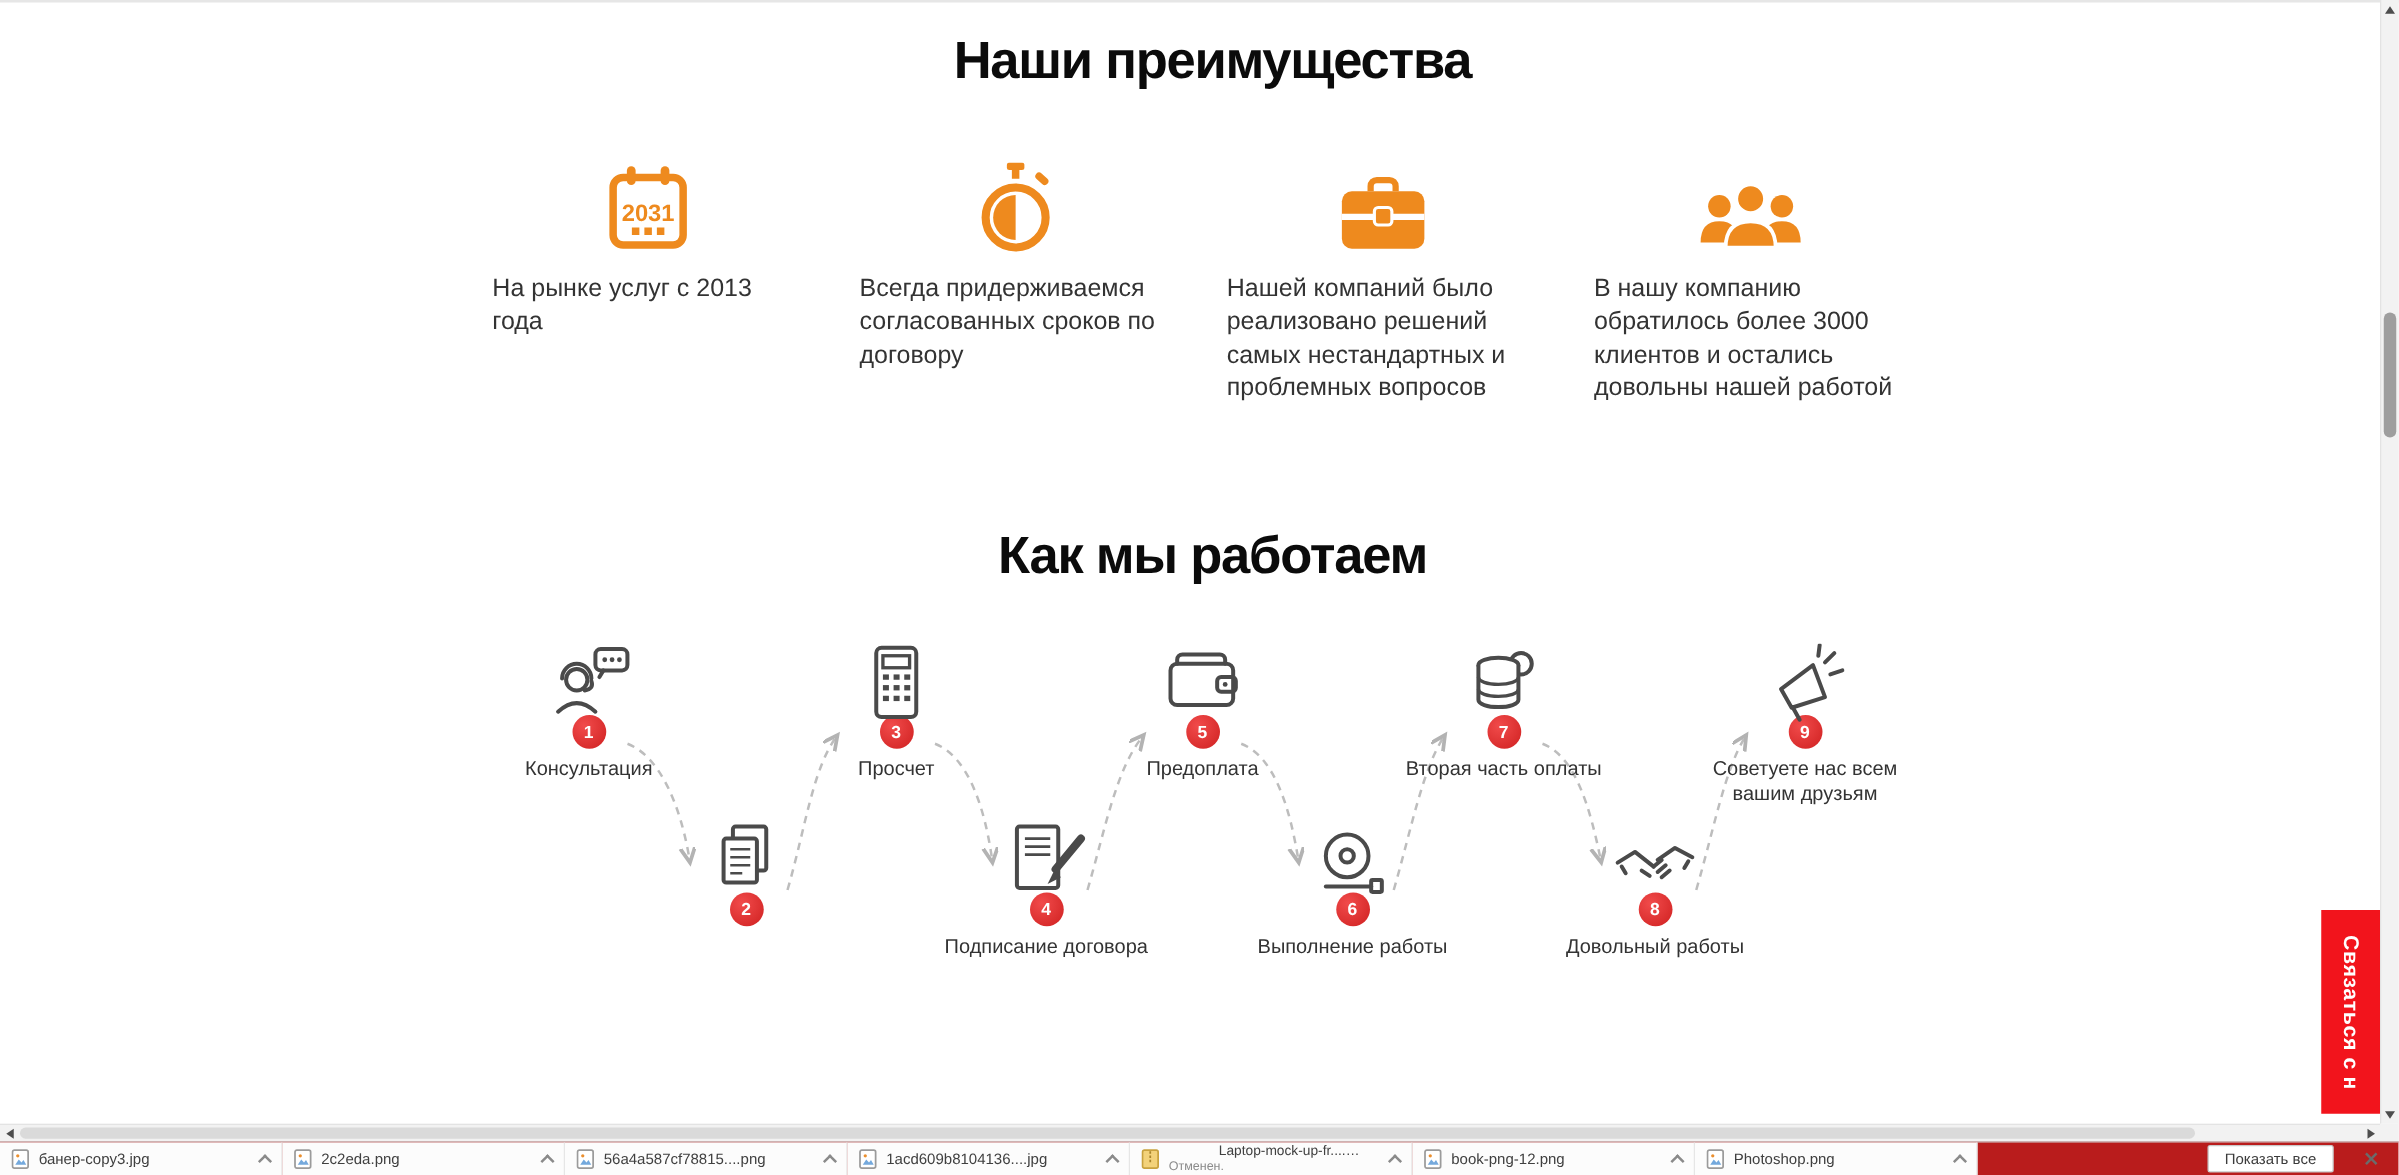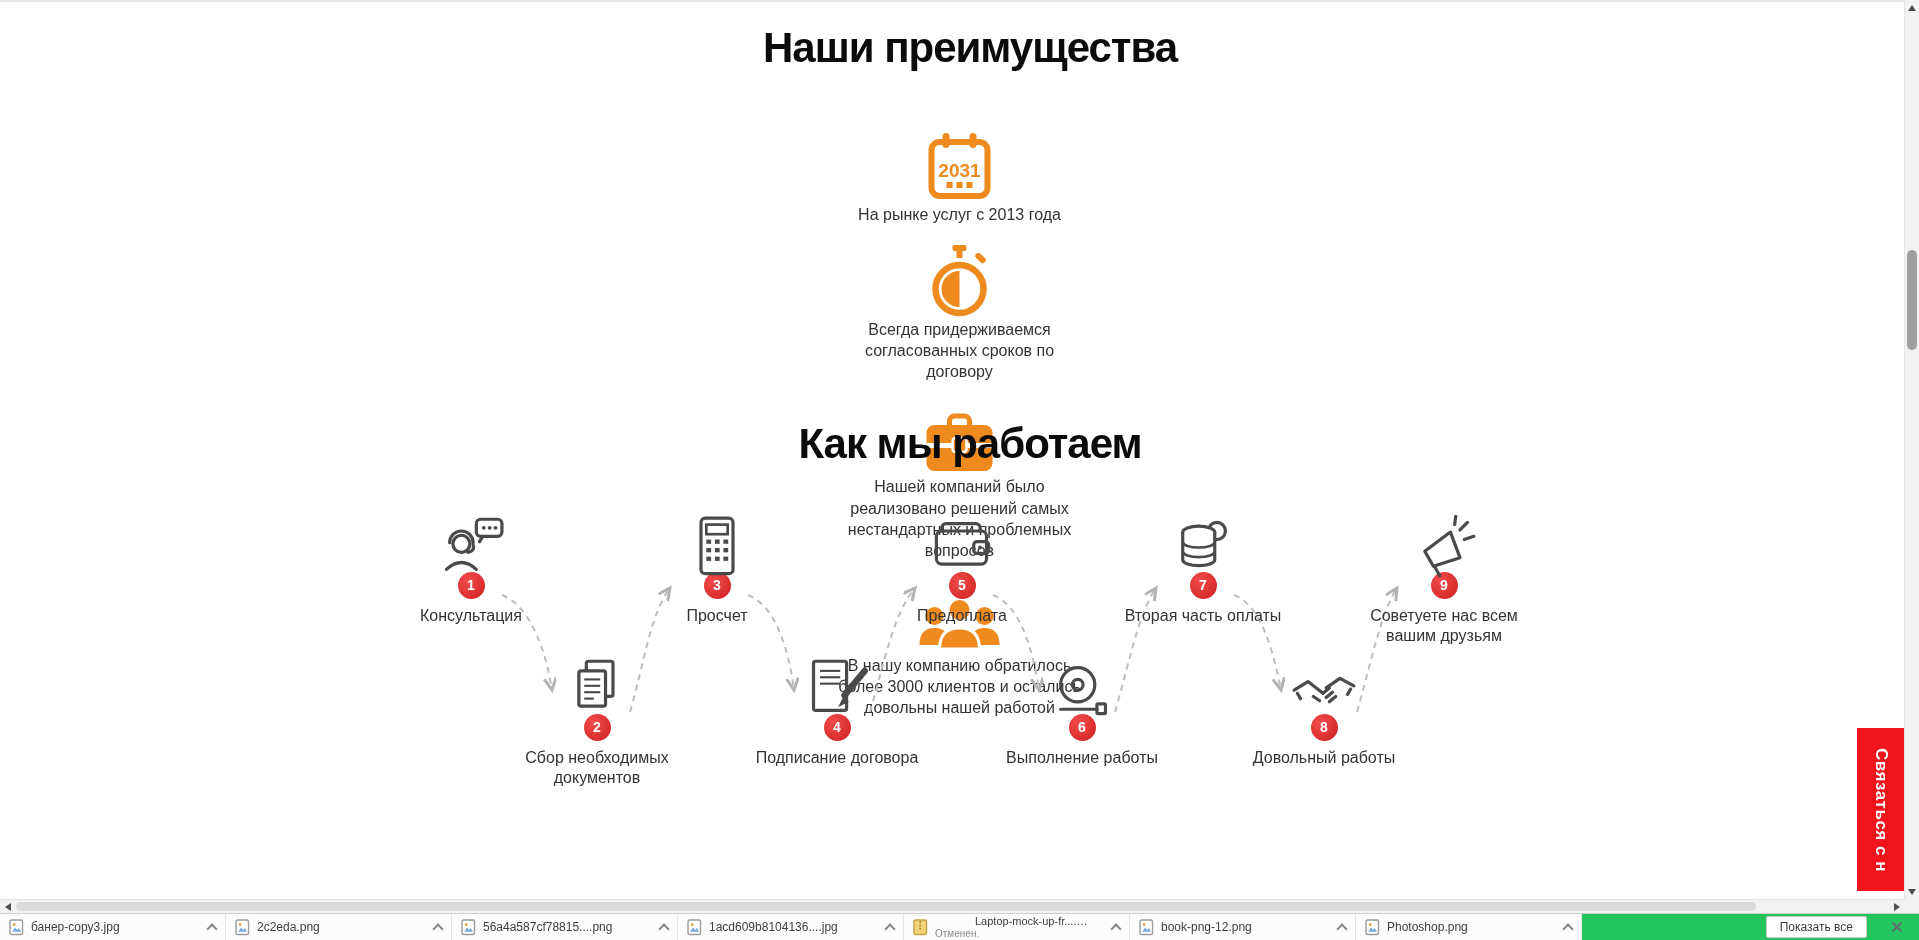--- a/index.html
+++ b/index.html
@@ -7,24 +7,24 @@
   .viewport {
     position:relative; width:1919px; height:940px; overflow:hidden;
     background:#ffffff; font-family:"Liberation Sans", sans-serif;
     box-shadow: inset 0 2px 0 #e6e6e6;
   }
   .section-title {
     position:absolute; left:0; width:1904px; text-align:center;
     font-size:42px; font-weight:bold; color:#0b0b0b; letter-spacing:-1px;padding-left:36px;
   }
   
-  .adv-row { position:absolute; top:110px; left:50%; transform:translateX(-50%); width:1175px; display:flex;flex-direction:column; }
+  .adv-row { position:absolute; top:110px; left:50%; transform:translateX(-50%); width:1175px; display:flex; }
   .adv-col { flex:1; display:flex; flex-direction:column; align-items:center; }
   .adv-iconbox { height:92px; display:flex; align-items:flex-end; justify-content:center; }
-  .adv-text { margin-top:2px; font-size:16px; line-height:1.32; color:#333; text-align:center; max-width:250px; }
+  .adv-text { margin-top:16px; font-size:20px; line-height:1.32; color:#333; text-align:left; max-width:250px; }
   
   .flow { position:absolute; top:500px; left:0; width:1904px; height:330px; }
   .flow-arrows { position:absolute; left:0; top:0; }
   .step { position:absolute; width:190px; text-align:center; }
   .step-iconbox { height:74px; display:flex; align-items:center; justify-content:center; }
   .badge {
     width:27px; height:27px; border-radius:50%; margin:-12px auto 7px;
     background:radial-gradient(circle at 35% 32%, #f14b4b, #cf2020);
     color:#fff; font-size:14px; font-weight:bold; line-height:27px; text-align:center;
   }
@@ -45,21 +45,21 @@
   .hscroll { position:absolute; left:0; bottom:27px; width:1904px; height:14px; background:#f2f2f2; border-top:1px solid #e3e3e3; }
   .hscroll-btn { position:absolute; top:0; width:15px; height:100%; display:flex; align-items:center; justify-content:center; cursor:pointer; }
   .hscroll-btn.left { left:0; } .hscroll-btn.right { right:0; }
   .hthumb { position:absolute; left:16px; top:2px; height:9px; width:1740px; background:#dadada; border-radius:5px; cursor:pointer; }
   .scroll-corner { position:absolute; right:0; bottom:27px; width:15px; height:14px; background:#f2f2f2; }
   .tri-up { width:0; height:0; border-left:4px solid transparent; border-right:4px solid transparent; border-bottom:6px solid #4d4d4d; }
   .tri-down { width:0; height:0; border-left:4px solid transparent; border-right:4px solid transparent; border-top:6px solid #4d4d4d; }
   .tri-left { width:0; height:0; border-top:4px solid transparent; border-bottom:4px solid transparent; border-right:6px solid #4d4d4d; }
   .tri-right { width:0; height:0; border-top:4px solid transparent; border-bottom:4px solid transparent; border-left:6px solid #4d4d4d; }
   
-  .shelf { position:absolute; left:0; bottom:0; width:1919px; height:27px; background:#22c55e; border-top:1px solid #cfcfcf; display:flex; align-items:stretch; }
+  .shelf { position:absolute; left:0; bottom:0; width:1919px; height:27px; background:#b91c1c; border-top:1px solid #cfcfcf; display:flex; align-items:stretch; }
   .dl-item { width:226px; display:flex; align-items:center; gap:7px; padding:0 9px; border-right:1px solid #e6e6e6; cursor:pointer; background:#fcfcfc; }
   .dl-name { font-size:12px; color:#404040; white-space:nowrap; overflow:hidden; text-overflow:ellipsis; max-width:155px; }
   .dl-meta { display:flex; flex-direction:column; justify-content:center; line-height:1.1; max-width:155px; }
   .dl-meta .dl-name { font-size:11px;padding-left:40px; }
   .dl-status { font-size:10px; color:#8b8b8b; white-space:nowrap; }
   .chev { margin-left:auto; width:8px; height:8px; border-left:2px solid #8a8a8a; border-top:2px solid #8a8a8a; transform:rotate(45deg); margin-top:4px; flex:none; }
   .shelf-right { margin-left:auto; display:flex; align-items:center; height:100%; padding-right:6px;padding-left:26px; }
   .show-all { font-size:12px; color:#3c3c3c; border:1px solid #c9c9c9; border-radius:2px; background:#fff; padding:3px 13px; cursor:pointer; margin-right:14px; white-space:nowrap; }
   .shelf-close { width:32px; height:100%; display:flex; align-items:center; justify-content:center; cursor:pointer; }
   .x-icon { position:relative; width:12px; height:12px; }
@@ -188,21 +188,20 @@
           </g>
           <g stroke="#4a4a4a" stroke-width="2">
             <path d="M20,21 h15"></path>
               <path d="M20,27 h15"></path>
               <path d="M20,33 h15"></path>
               <path d="M20,39 h9"></path>
           </g>
         </svg>
       </div>
       <div class="badge">2</div>
-      <div class="step-label">Сбор необходимых документов</div>
     </div>
 
     <div class="step" style="left:622px;top:10px">
       <div class="step-iconbox">
         <svg width="70" height="64" viewBox="0 0 64 60">
           <rect x="17" y="3" width="30" height="52" rx="4" stroke="#4a4a4a" stroke-width="3" fill="none"></rect>
           <rect x="22" y="9" width="20" height="9" stroke="#4a4a4a" stroke-width="2.5" fill="none"></rect>
           <g fill="#4a4a4a">
             <rect x="22" y="23" width="4.5" height="4"></rect>
               <rect x="30" y="23" width="4.5" height="4"></rect>

